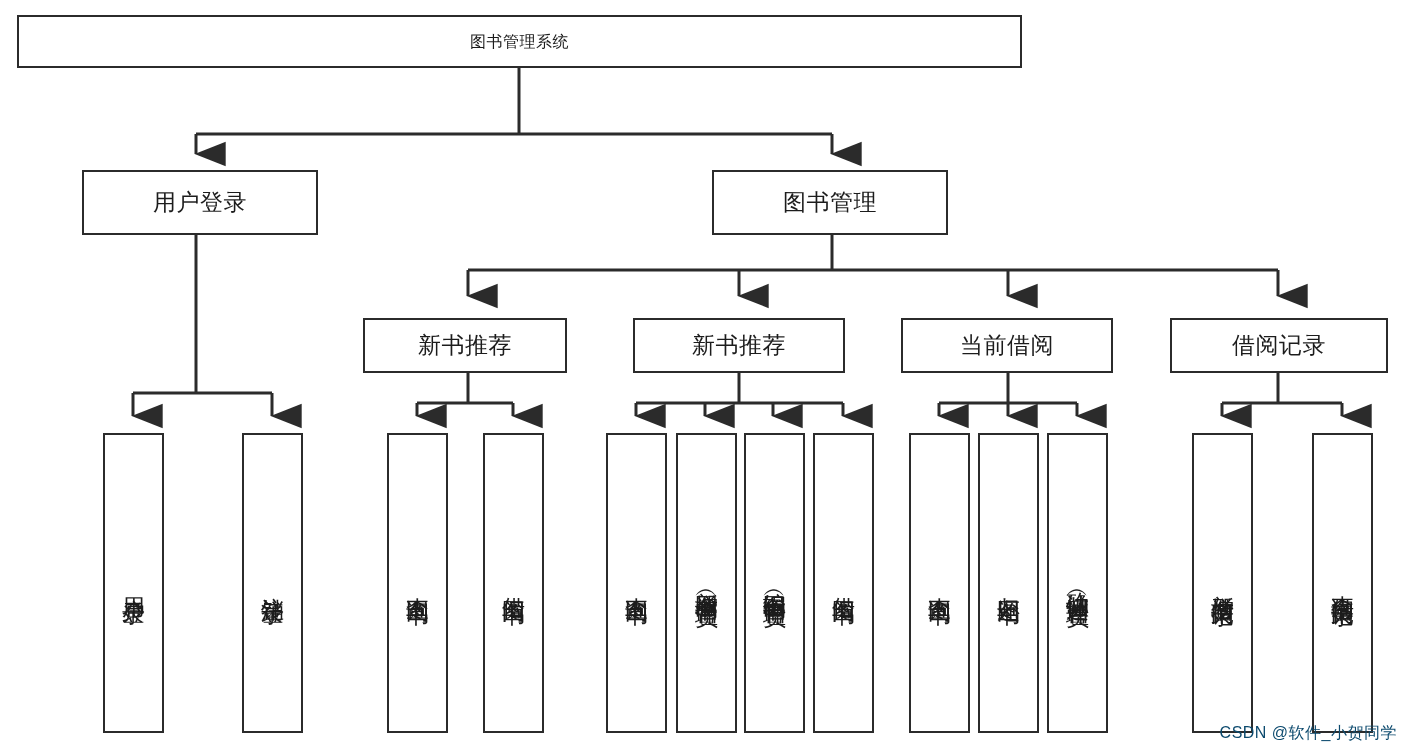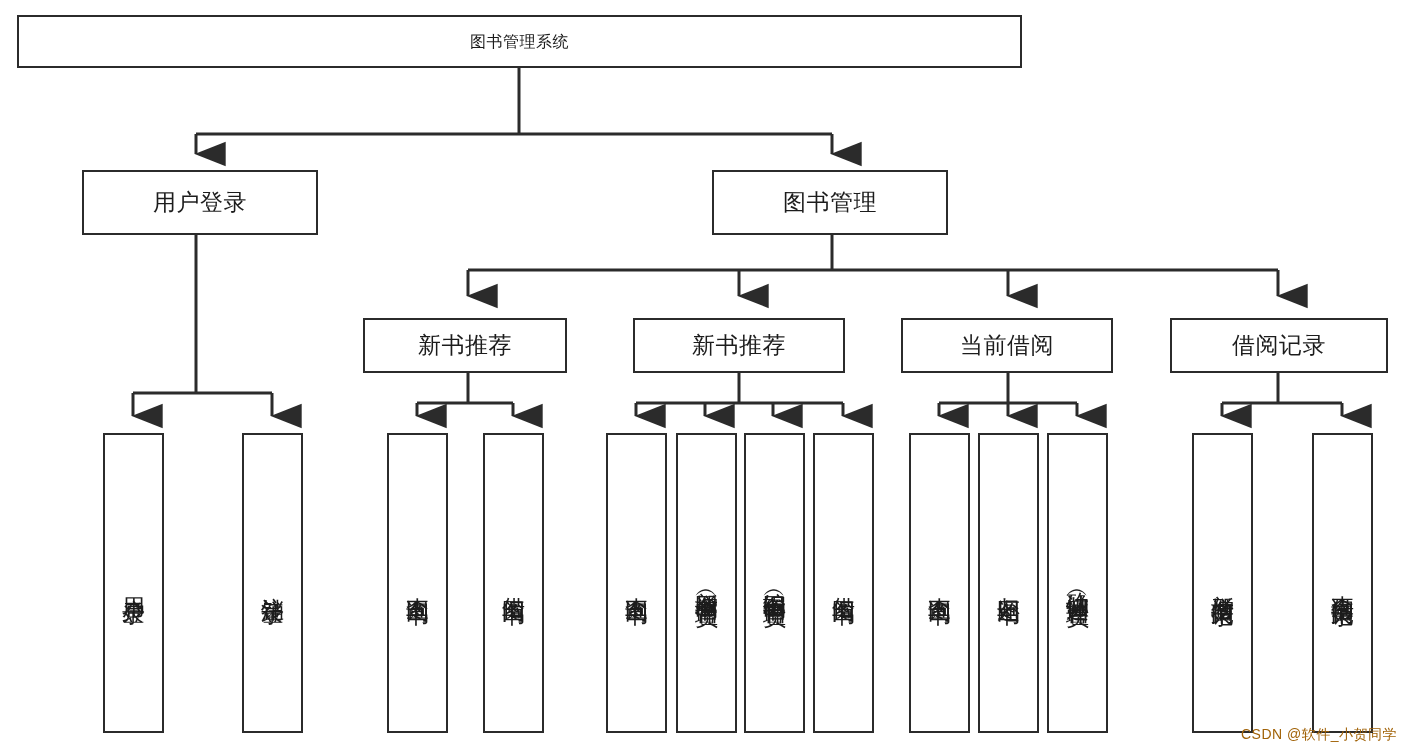--- a/index.html
+++ b/index.html
@@ -60,22 +60,22 @@
     font-size: 23px;
     line-height: 1.0;
     letter-spacing: 2px;
     max-height: 278px;
     white-space: normal;
   }
   .watermark {
     position: absolute;
     right: 8px;
     bottom: 3px;
-    font-size: 14px;
-    color: #a16207;
+    font-size: 16px;
+    color: #0c4a6e;
     white-space: nowrap;
     letter-spacing: 0.5px;
     margin-left: 20px;
   }
 </style>
 </head>
 <body>
 
 <div id="canvas">
 

